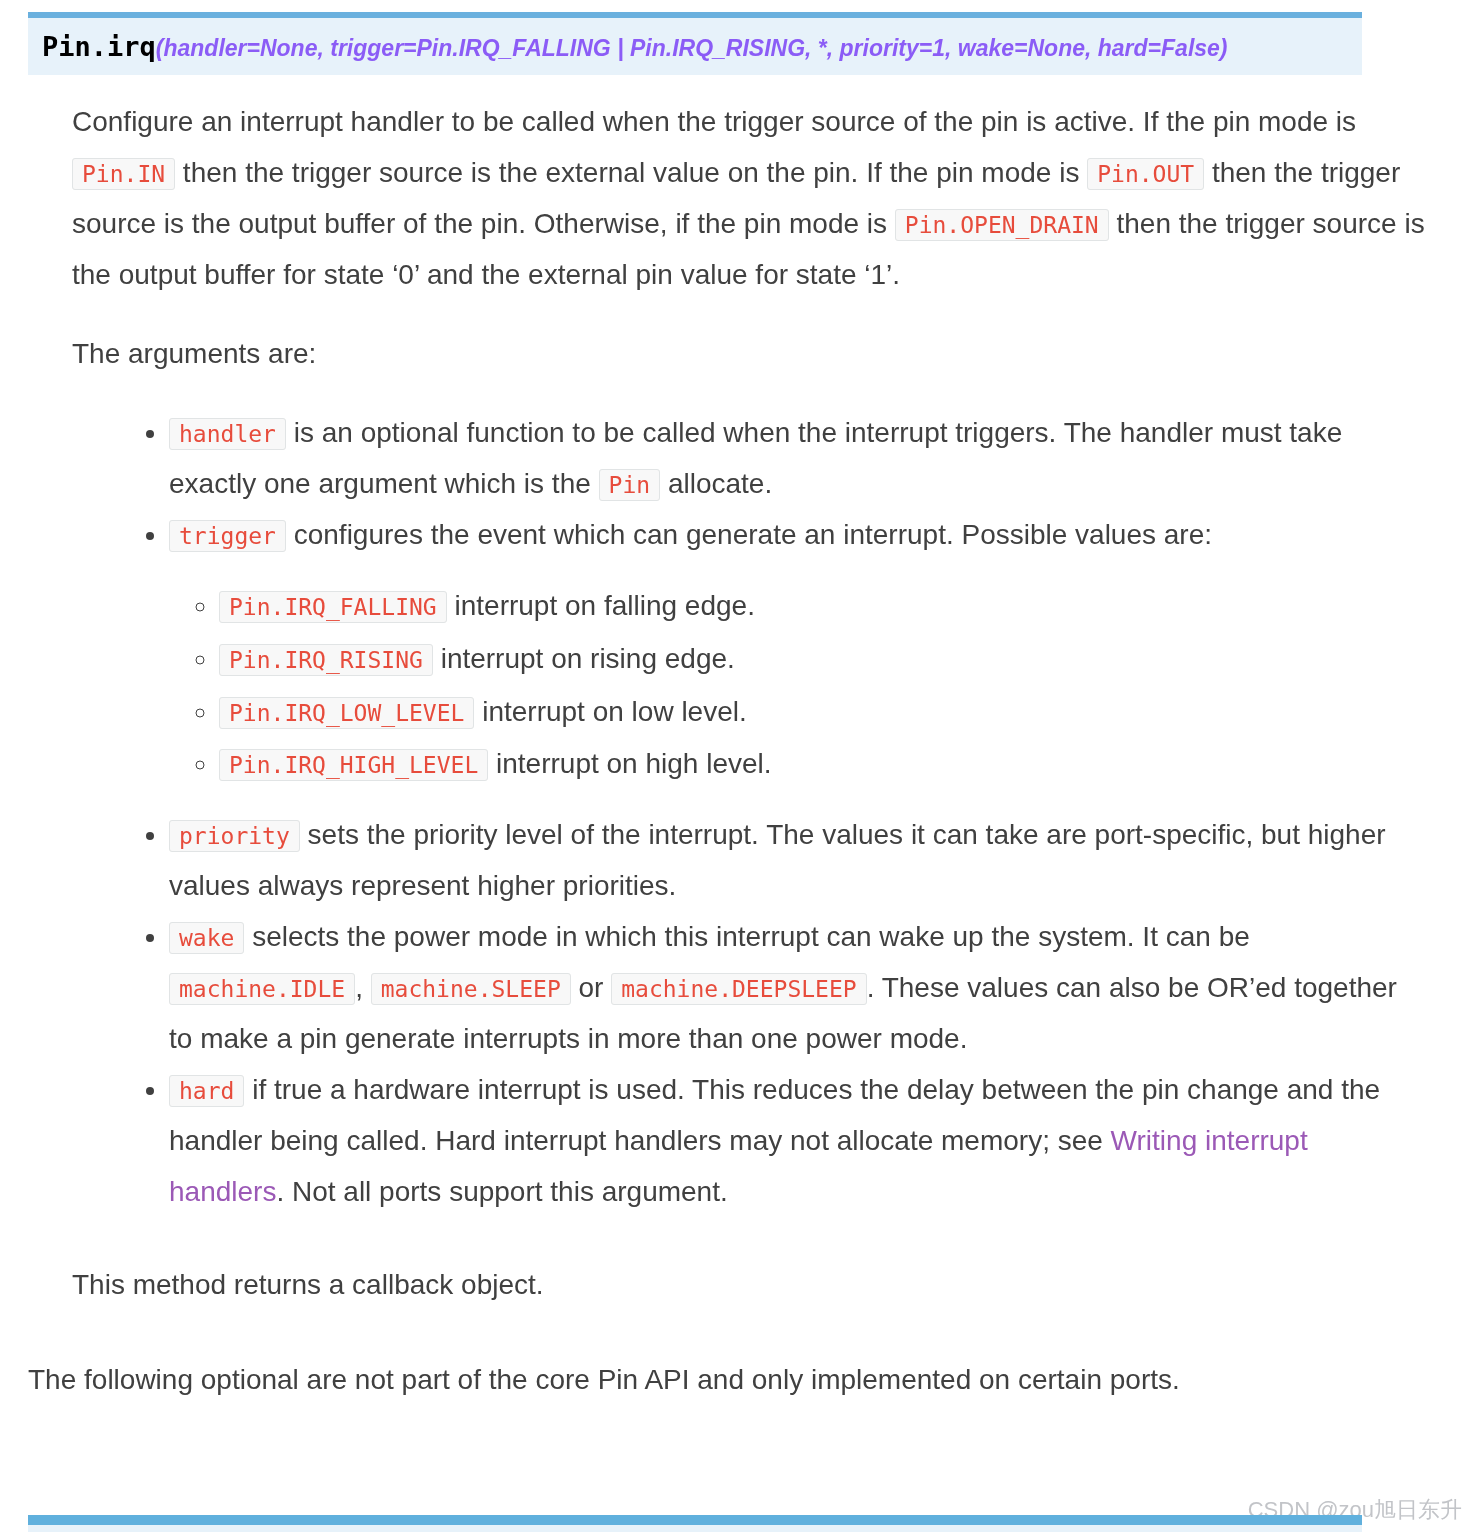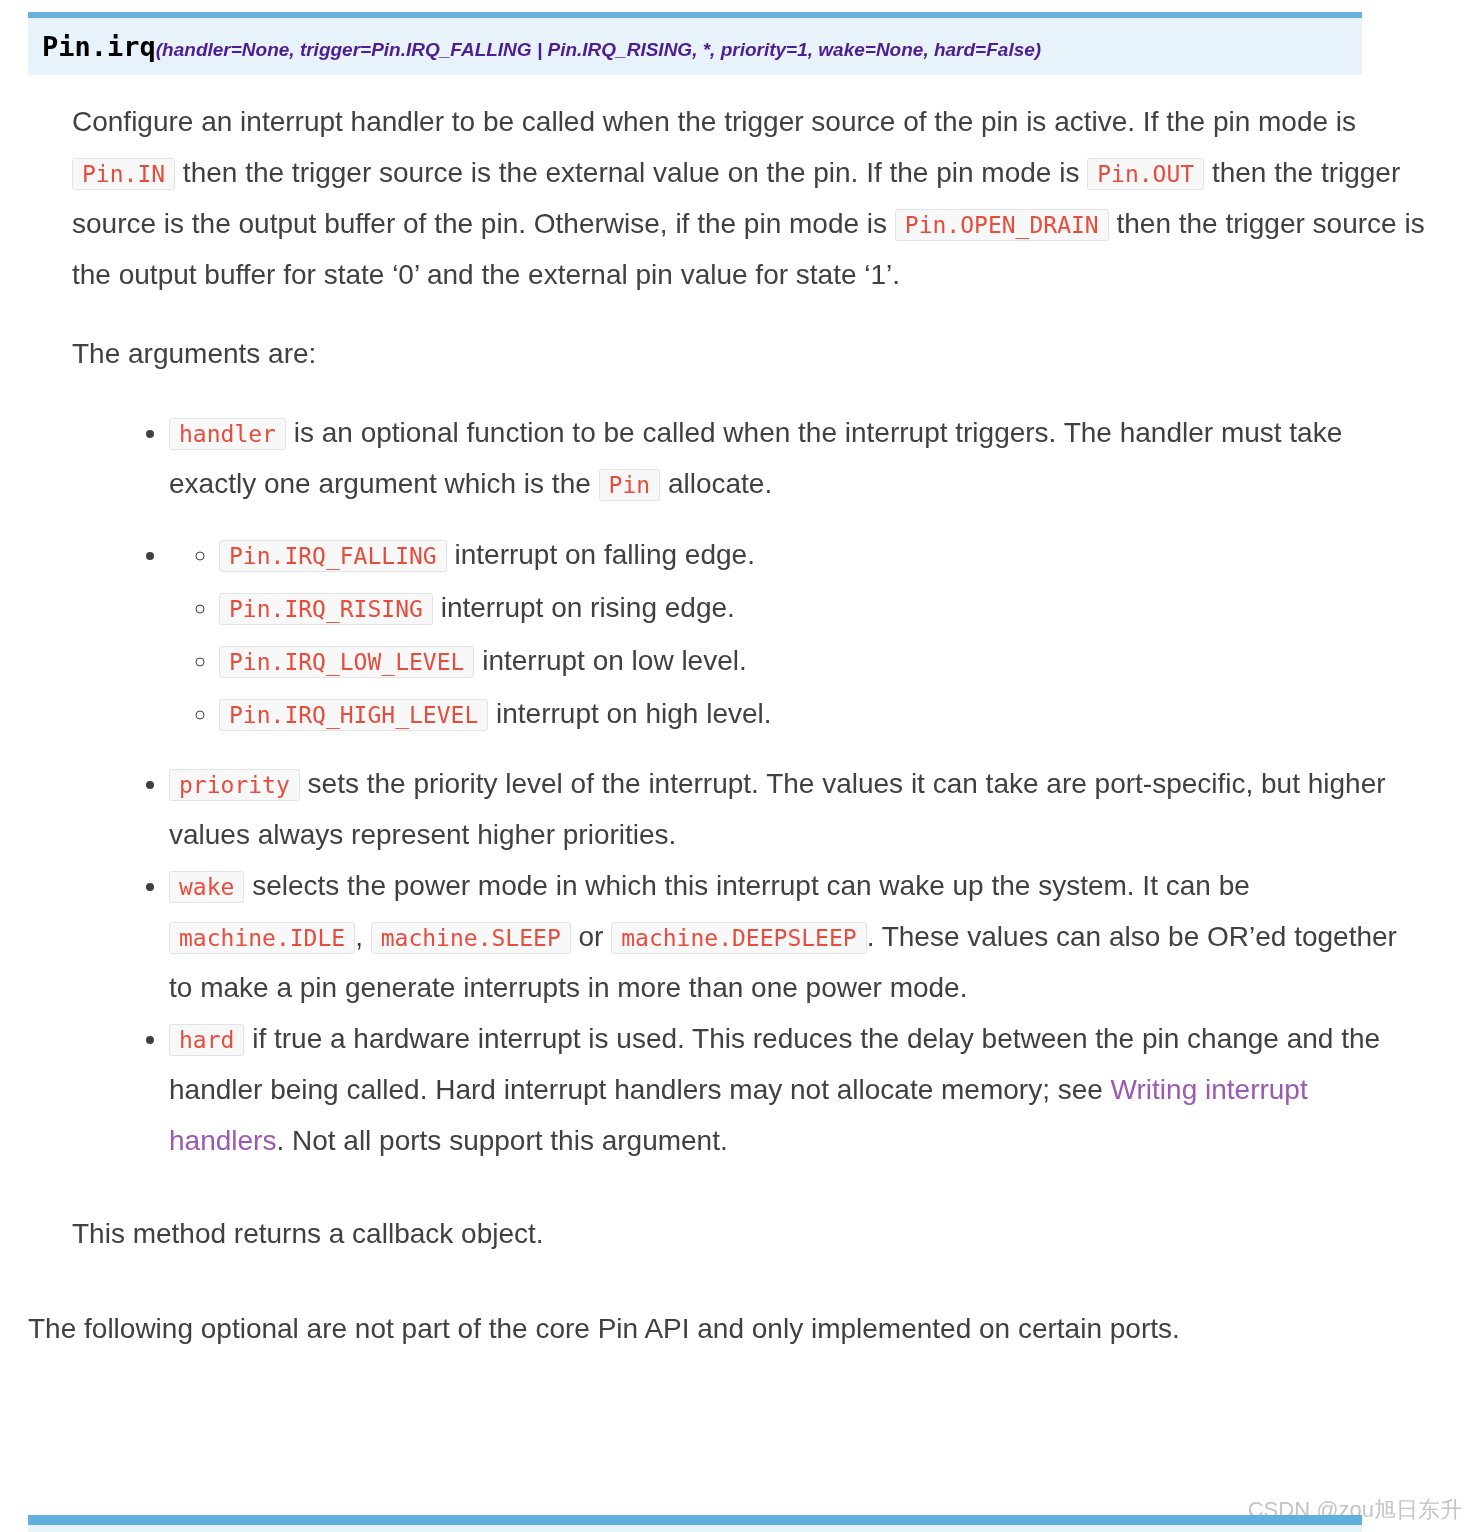--- a/index.html
+++ b/index.html
@@ -20,21 +20,21 @@
     margin-right:84px;
     margin-bottom:22px;
     white-space:nowrap;
   }
   .sig-name {
     font-family:"DejaVu Sans Mono", monospace;
     font-weight:bold; color:#000000; font-size:27px;
   }
   .sig-params {
     font-style:italic; font-weight:700;
-    color:#4c1d95; font-size:19px;
+    color:#8b5cf6; font-size:23px;
   }
 
   
   .method-body { margin-left:44px; }
   p.doc {
     font-size:28px; line-height:1.82; color:#404040;
     margin-bottom:28px;
   }
   code.lit {
     font-family:"DejaVu Sans Mono", monospace;
@@ -87,20 +87,21 @@
 
       <p class="doc"><span>Configure an interrupt handler to be called when the trigger source of the pin is active. If the pin mode is </span><code class="lit">Pin.IN</code><span> then the trigger source is the external value on the pin. If the pin mode is </span><code class="lit">Pin.OUT</code><span> then the trigger source is the output buffer of the pin. Otherwise, if the pin mode is </span><code class="lit">Pin.OPEN_DRAIN</code><span> then the trigger source is the output buffer for state ‘0’ and the external pin value for state ‘1’.</span></p>
 
       <p class="doc">The arguments are:</p>
 
       <ul class="args">
 
         <li><code class="lit">handler</code><span> is an optional function to be called when the interrupt triggers. The handler must take exactly one argument which is the </span><code class="lit">Pin</code><span> allocate.</span></li>
 
         <li>
+          <span><code class="lit">trigger</code><span> configures the event which can generate an interrupt. Possible values are:</span></span>
           <ul class="sub">
             <li><code class="lit">Pin.IRQ_FALLING</code><span> interrupt on falling edge.</span></li>
             <li><code class="lit">Pin.IRQ_RISING</code><span> interrupt on rising edge.</span></li>
             <li><code class="lit">Pin.IRQ_LOW_LEVEL</code><span> interrupt on low level.</span></li>
             <li><code class="lit">Pin.IRQ_HIGH_LEVEL</code><span> interrupt on high level.</span></li>
           </ul>
         </li>
 
         <li><code class="lit">priority</code><span> sets the priority level of the interrupt. The values it can take are port-specific, but higher values always represent higher priorities.</span></li>
 

